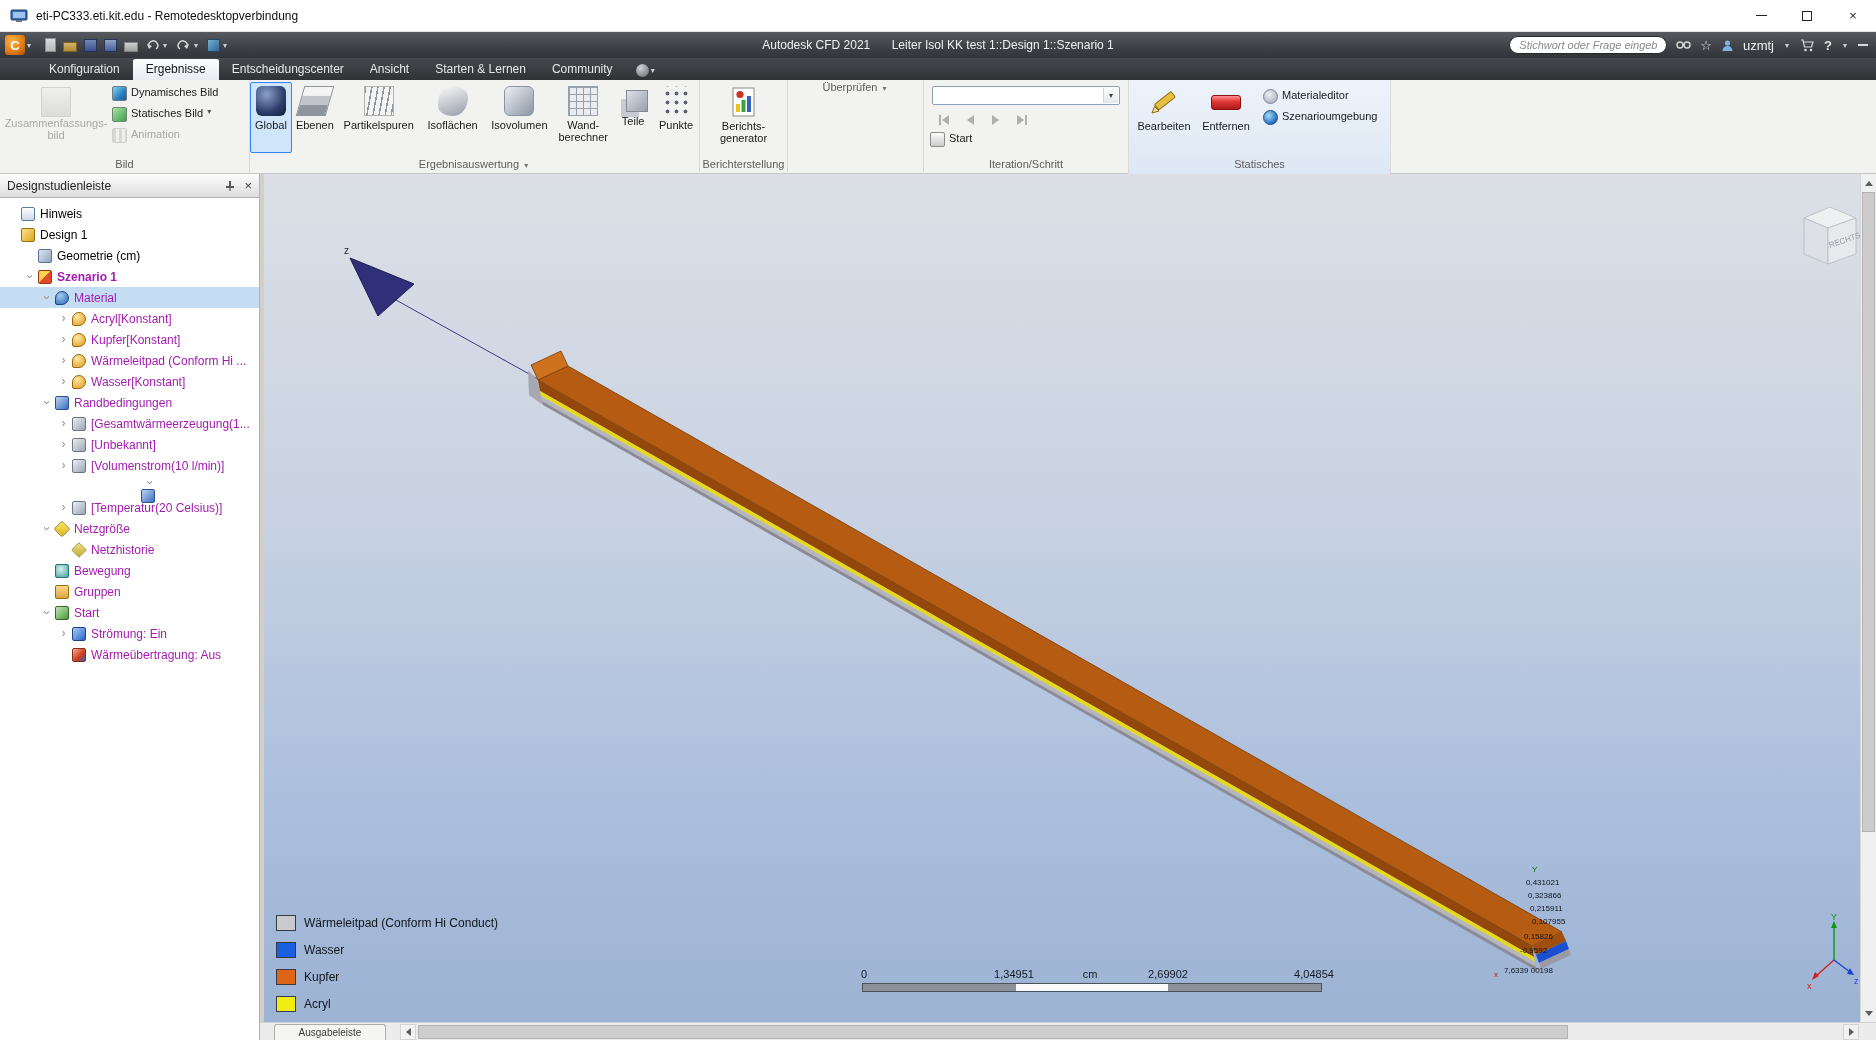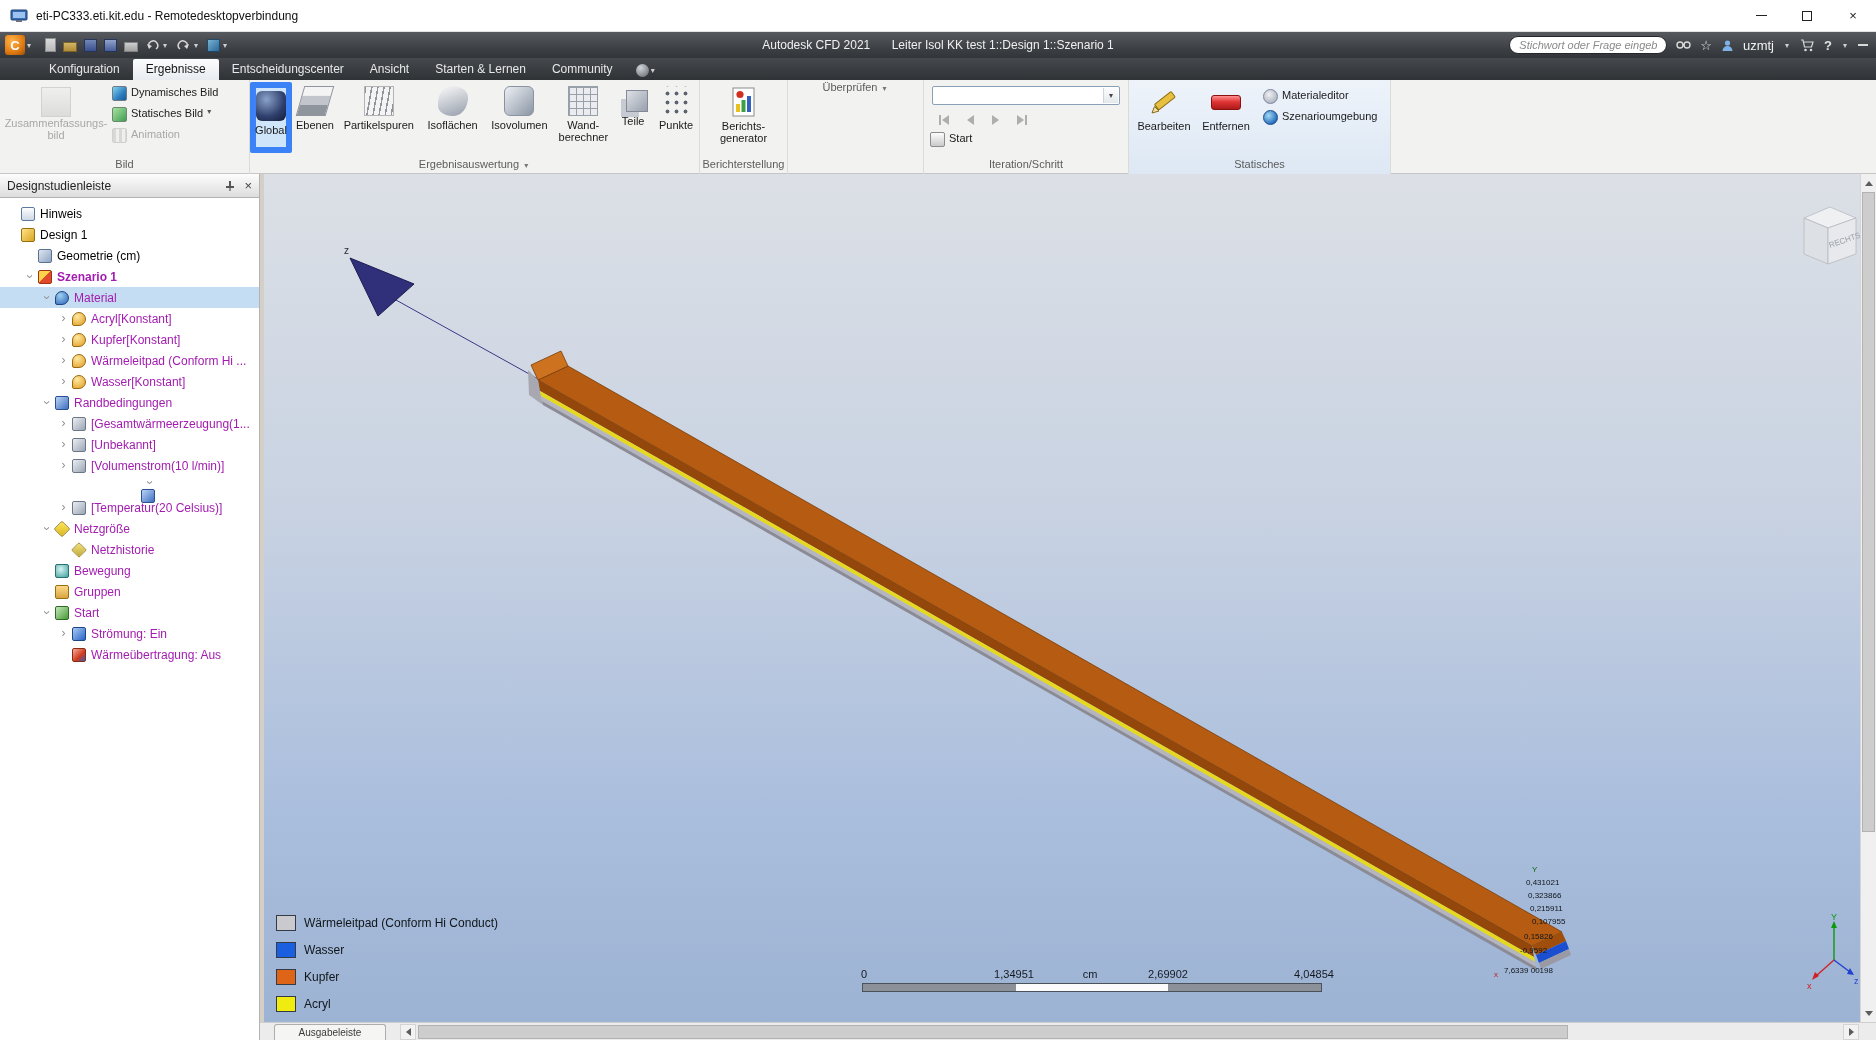--- a/index.html
+++ b/index.html
@@ -52,21 +52,21 @@
   .glabel{height:17px;font-size:11px;color:#5c5c5c;text-align:center;line-height:15px;white-space:nowrap}
   .glabel .caret{color:#777}
   .bigbtn{display:flex;flex-direction:column;align-items:center;padding-top:4px;font-size:11px;line-height:12px;text-align:center}
   .disabled{color:#a8a8a8}
   .disabled .bicon,.disabled .sic,.disabled svg{opacity:.45}
   .smallcol{display:flex;flex-direction:column;gap:4px;padding:3px 4px}
   .srow{display:flex;font-size:11px;height:17px;white-space:nowrap}
   .sic{width:15px;height:15px;display:inline-block;margin-right:4px;flex:none;border-radius:2px}
   .bbtn{display:flex;flex-direction:column;align-items:center;padding-top:3px;font-size:11px;line-height:12px;text-align:center;height:71px;border:1px solid transparent}
   .bbtn .bicon{margin-bottom:3px}
-  .bbtn.sel{background:#cfe5fa;border:6px solid #3b82f6;border-radius:2px}
+  .bbtn.sel{background:#cfe5fa;border:1px solid #3b82f6;border-radius:2px}
   .bicon{width:30px;height:30px;flex:none}
   
   .ic-summary{background:linear-gradient(#ededed,#c3c3c3);border:1px solid #adadad}
   .ic-global{background:radial-gradient(circle at 35% 28%,#8aa2c8,#2f3f6d 60%,#131c36);border-radius:6px}
   .ic-ebenen{background:linear-gradient(180deg,#f4f4f4 0 30%,#c2c6cc 33% 63%,#8f959d 66% 100%);border:1px solid #8f959d;transform:skewX(-16deg)}
   .ic-partikel{background:#f4f4f4;border:1px solid #b4b4b4;background-image:repeating-linear-gradient(100deg,#8f959d 0 1.5px,transparent 1.5px 6px)}
   .ic-isofl{background:linear-gradient(160deg,#fafafa,#959daa);border-radius:45% 55% 50% 50%/60% 40% 65% 35%}
   .ic-isovol{background:linear-gradient(135deg,#edf0f4,#8a95a4);border-radius:6px;border:1px solid #8a93a0}
   .ic-wand{background:#eaecef;border:1px solid #98a0aa;background-image:linear-gradient(#98a0aa 1px,transparent 1px),linear-gradient(90deg,#98a0aa 1px,transparent 1px);background-size:7px 7px}
   .ic-teile{width:22px;height:22px;margin:4px 0 7px 8px;background:linear-gradient(135deg,#dde0e6,#98a0ac);border:1px solid #838a95;box-shadow:-7px 7px 0 -2px #c5cad3}

